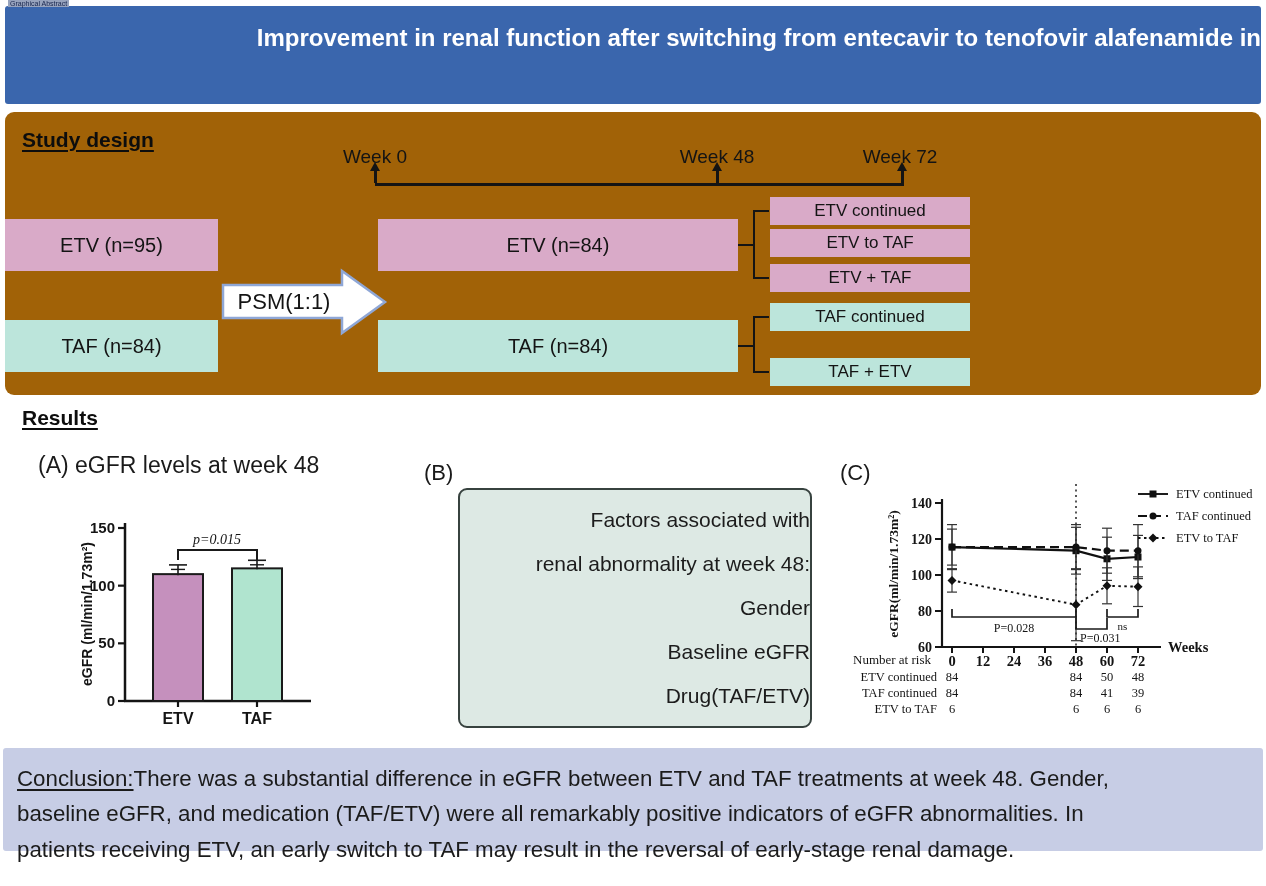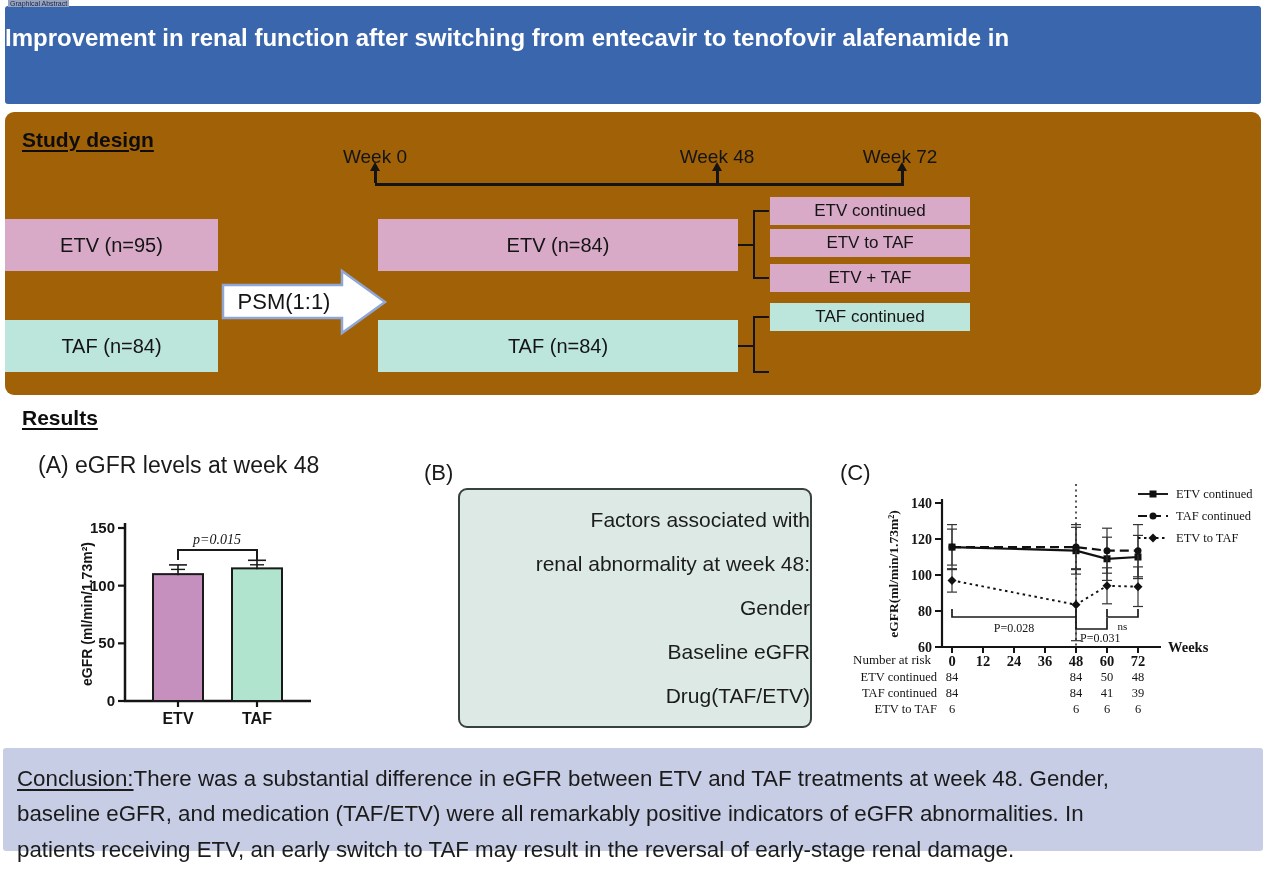--- a/index.html
+++ b/index.html
@@ -4,21 +4,21 @@
 <style>
   html,body{margin:0;padding:0;background:#fff;}
   .page{position:relative;width:1266px;height:886px;background:#ffffff;overflow:hidden;
         font-family:"Liberation Sans",sans-serif;color:#111;}
   .abs{position:absolute;}
 
   .ga-label{position:absolute;left:8px;top:0px;font-size:7px;line-height:7px;color:#16244d;
             background:#97a3bd;padding:0 2px;z-index:6;}
 
   .banner{position:absolute;left:5px;top:6px;width:1256px;height:98px;background:#3a66ad;
-          border-radius:3px;text-align:left;color:#fff;}
+          border-radius:3px;text-align:right;color:#fff;}
   .banner .tl{font-size:24px;font-weight:bold;line-height:39px;}
   .banner .tl.first{margin-top:12px;}
 
   .study{position:absolute;left:5px;top:112px;width:1256px;height:283px;background:#a16207;border-radius:9px;}
   .sec-heading{font-weight:bold;font-size:21px;text-decoration:underline;text-underline-offset:3px;color:#0d0d0d;}
 
   .flowbox{position:absolute;display:flex;align-items:center;justify-content:center;
            font-size:20px;color:#141414;}
   .pink{background:#d9aac8;}
   .teal{background:#bce5db;}
@@ -90,20 +90,21 @@
 
     <div class="stub" style="left:733px;top:131.5px;width:15px;"></div>
     <div class="bracket" style="left:748px;top:98px;width:14px;height:65px;"></div>
     <div class="stub" style="left:733px;top:232.5px;width:15px;"></div>
     <div class="bracket" style="left:748px;top:204px;width:14px;height:53px;"></div>
 
     <div class="flowbox branch pink" style="left:765px;top:85px;width:200px;height:28px;">ETV continued</div>
     <div class="flowbox branch pink" style="left:765px;top:117px;width:200px;height:28px;">ETV to TAF</div>
     <div class="flowbox branch pink" style="left:765px;top:152px;width:200px;height:28px;">ETV + TAF</div>
     <div class="flowbox branch teal" style="left:765px;top:191px;width:200px;height:28px;">TAF continued</div>
+    <div class="flowbox branch teal" style="left:765px;top:246px;width:200px;height:28px;">TAF + ETV</div>
   </div>
 
   <div class="sec-heading abs" style="left:22px;top:406px;">Results</div>
 
   <div class="panel-a-title">(A) eGFR levels at week 48</div>
   <div class="abs" style="left:78px;top:500px;"><svg width="282" height="245">
         <g>
           <line x1="47" y1="23" x2="47" y2="201" stroke="#141414" stroke-width="2.5"></line>
           <line x1="46" y1="201" x2="233" y2="201" stroke="#141414" stroke-width="2.5"></line>
           <line x1="40" y1="201" x2="47" y2="201" stroke="#141414" stroke-width="2.2"></line>

